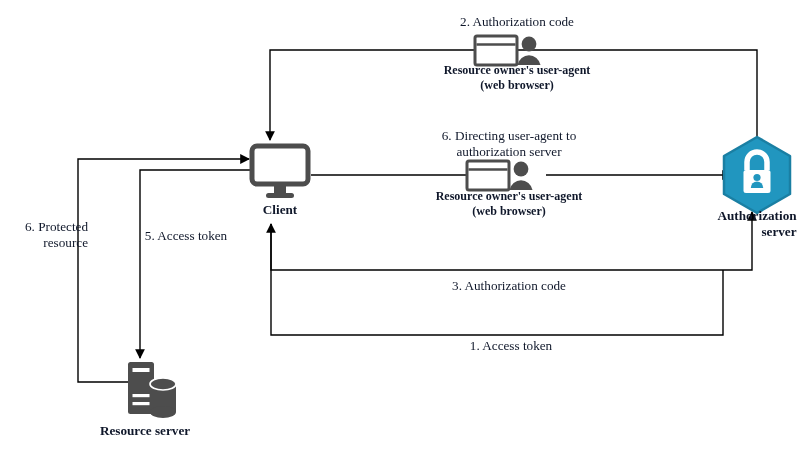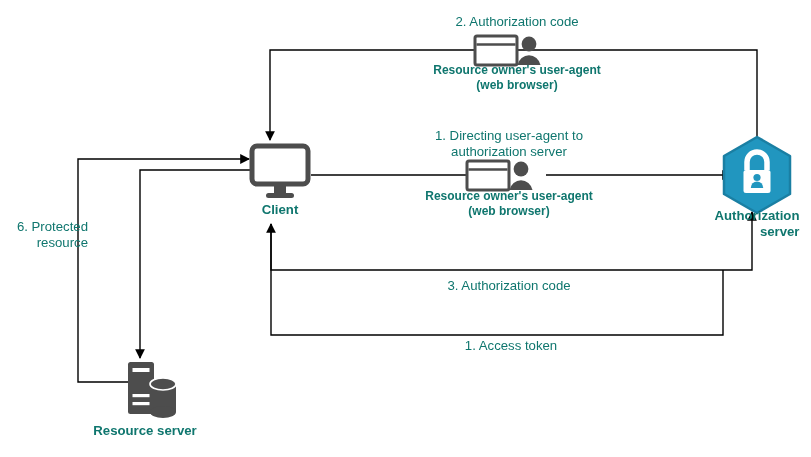--- a/index.html
+++ b/index.html
@@ -21,22 +21,22 @@
   }
   svg.layer {
     position: absolute;
     left: 0;
     top: 0;
     width: 811px;
     height: 457px;
   }
   .label {
     position: absolute;
-    font-family: Liberation Sans, sans-serif;
-    color: #0f766e;
+    font-family: Liberation Serif, serif;
+    color: #0f172a;
     line-height: 1.22;
     white-space: pre-line;
   }
   .step-label {
     font-size: 13.2px;
     font-weight: 400;
     text-align: center;
   }
   .node-label {
     font-size: 13.2px;
@@ -128,34 +128,35 @@
       <circle cx="54" cy="8" r="7.4" fill="#4d4d4d"></circle>
       <path d="M 42.5 29 A 11.8 12.6 0 0 1 65.5 29 Z" fill="#4d4d4d"></path>
     </g>
   </svg>
 
   <div class="label step-label ctr" style="left:517px; top:14px;">2. Authorization code</div>
 
   <div class="label agent-label ctr" style="left:517px; top:63px;">Resource owner's user-agent
 (web browser)</div>
 
-  <div class="label step-label ctr" style="left:509px; top:128px;">1. Directing user-agent to
+  <div class="label step-label ctr" style="left:509px; top:128px;">6. Directing user-agent to
 authorization server</div>
 
   <div class="label agent-label ctr" style="left:509px; top:189px;">Resource owner's user-agent
 (web browser)</div>
 
   <div class="label node-label ctr" style="left:280px; top:202px;">Client</div>
 
   <div class="label node-label ctr" style="left:145px; top:423px;">Resource server</div>
 
   <div class="label node-label ctr" style="left:757px; top:208px;">Authorization
 server</div>
 
   <div class="label step-label ctr" style="left:509px; top:278px;">3. Authorization code</div>
 
   <div class="label step-label ctr" style="left:511px; top:338px;">1. Access token</div>
 
+  <div class="label step-label ctr" style="left:186px; top:228px;">5. Access token</div>
 
   <div class="label step-label" style="left:13px; top:219px; text-align:right; width:75px;">6. Protected
 resource</div>
 
 </div>
 
 </body></html>

